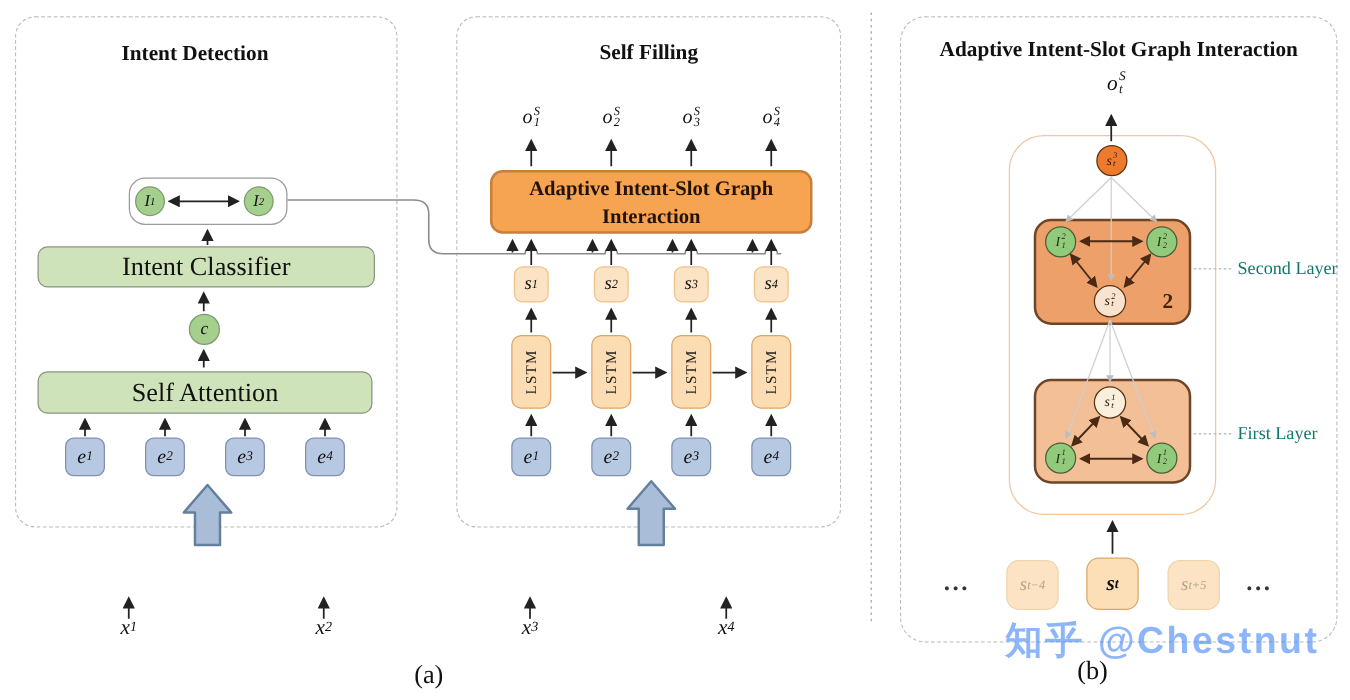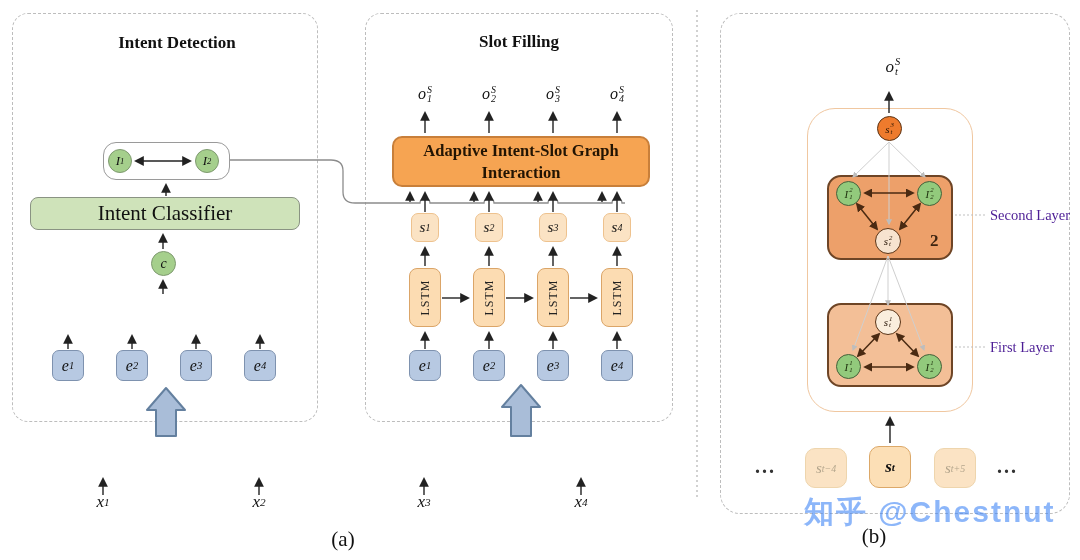--- a/index.html
+++ b/index.html
@@ -21,69 +21,70 @@
   .gcirc2{background:#92ca7c;border:1.5px solid #46603a;border-radius:50%;}
   .ocirc{background:#ee7b2d;border:1.6px solid #5a3315;border-radius:50%;}
   .wcirc{border:1.4px solid #5a3315;border-radius:50%;}
   .lyr{border:2px solid #6e4526;border-radius:14px;}
   .innerbox{border:1.4px solid #f0c7a0;border-radius:28px;background:transparent;}
   .math{font-style:italic;font-size:16px;color:#111;}
   .math sub{font-size:.66em;font-style:italic;}
   .ms{display:inline-flex;flex-direction:column;align-items:flex-start;justify-content:center;
       line-height:.95;font-size:.62em;vertical-align:-0.15em;margin-left:1px;}
   .lstmtxt{transform:rotate(-90deg);font-size:12px;letter-spacing:1px;color:#222;white-space:nowrap;}
-  .laylab{font-size:14.5px;color:#4c1d95;white-space:nowrap;}
+  .laylab{font-size:14.5px;color:#0f766e;white-space:nowrap;}
   .caption{font-size:21px;color:#111;text-align:center;}
   .dots{font-size:20px;font-weight:bold;color:#333;letter-spacing:2px;}
   .wm{font-family:"Liberation Sans",sans-serif;font-weight:700;font-size:30px;color:#3b82f6;
       opacity:.58;letter-spacing:2px;white-space:nowrap;}
   svg{position:absolute;left:0;top:0;pointer-events:none;}
 </style>
 </head>
 <body>
 
 <div id="stage">
 
   <div class="abs dashed-panel" style="left:12px;top:13px;width:306px;height:409px;"></div>
-  <div class="abs ptitle" style="left:24px;top:33px;width:306px;">Intent Detection</div>
+  <div class="abs ptitle" style="left:3px;top:33px;width:306px;">Intent Detection</div>
 
   <div class="abs whitebox" style="left:103px;top:142px;width:127px;height:38px;"></div>
   <div class="abs gcirc cf math" style="left:108px;top:149px;width:24px;height:24px;font-size:13px;">
       <i>I</i>
       <sub>1</sub>
     </div>
   <div class="abs gcirc cf math" style="left:195px;top:149px;width:24px;height:24px;font-size:13px;">
       <i>I</i>
       <sub>2</sub>
     </div>
 
   <div class="abs gbox cf" style="left:30px;top:197px;width:270px;height:33px;text-align:center;">Intent Classifier</div>
   <div class="abs gcirc cf math" style="left:151px;top:251px;width:25px;height:25px;font-size:14px;">
       <i>c</i>
     </div>
+  <div class="abs gbox cf" style="left:30px;top:297px;width:268px;height:34px;">Self Attention</div>
 
   <div class="abs bluebox cf math" style="left:52px;top:350px;width:32px;height:31px;">
       <i>e</i>
       <sub>1</sub>
     </div>
   <div class="abs bluebox cf math" style="left:116px;top:350px;width:32px;height:31px;">
       <i>e</i>
       <sub>2</sub>
     </div>
   <div class="abs bluebox cf math" style="left:180px;top:350px;width:32px;height:31px;">
       <i>e</i>
       <sub>3</sub>
     </div>
   <div class="abs bluebox cf math" style="left:244px;top:350px;width:32px;height:31px;">
       <i>e</i>
       <sub>4</sub>
     </div>
 
   <div class="abs dashed-panel" style="left:365px;top:13px;width:308px;height:409px;"></div>
-  <div class="abs ptitle" style="left:365px;top:32px;width:308px;">Slot Filling</div>
+  <div class="abs ptitle" style="left:365px;top:32px;width:308px;">Self Filling</div>
 
   <div class="abs cf math" style="left:405px;top:80px;width:40px;height:28px;">
       <i>o</i>
       <span class="ms">
         <span>S</span>
         <span>1</span>
       </span>
     </div>
   <div class="abs cf math" style="left:469px;top:80px;width:40px;height:28px;">
       <i>o</i>
@@ -173,20 +174,21 @@
       <sub>3</sub>
     </div>
   <div class="abs cf math" style="left:561px;top:490px;width:40px;height:24px;font-size:17px;">
       <i>x</i>
       <sub>4</sub>
     </div>
 
   <div class="abs caption" style="left:313px;top:527px;width:60px;">(a)</div>
 
   <div class="abs dashed-panel" style="left:720px;top:13px;width:350px;height:501px;border-radius:20px;"></div>
+  <div class="abs ptitle" style="left:720px;top:30px;width:350px;white-space:nowrap;">Adaptive Intent-Slot Graph Interaction</div>
 
   <div class="abs cf math" style="left:863px;top:54px;width:60px;height:26px;font-size:17px;">
       <i>o</i>
       <span class="ms">
         <span>S</span>
         <span>t</span>
       </span>
     </div>
 
   <div class="abs innerbox" style="left:807px;top:108px;width:166px;height:304px;"></div>

